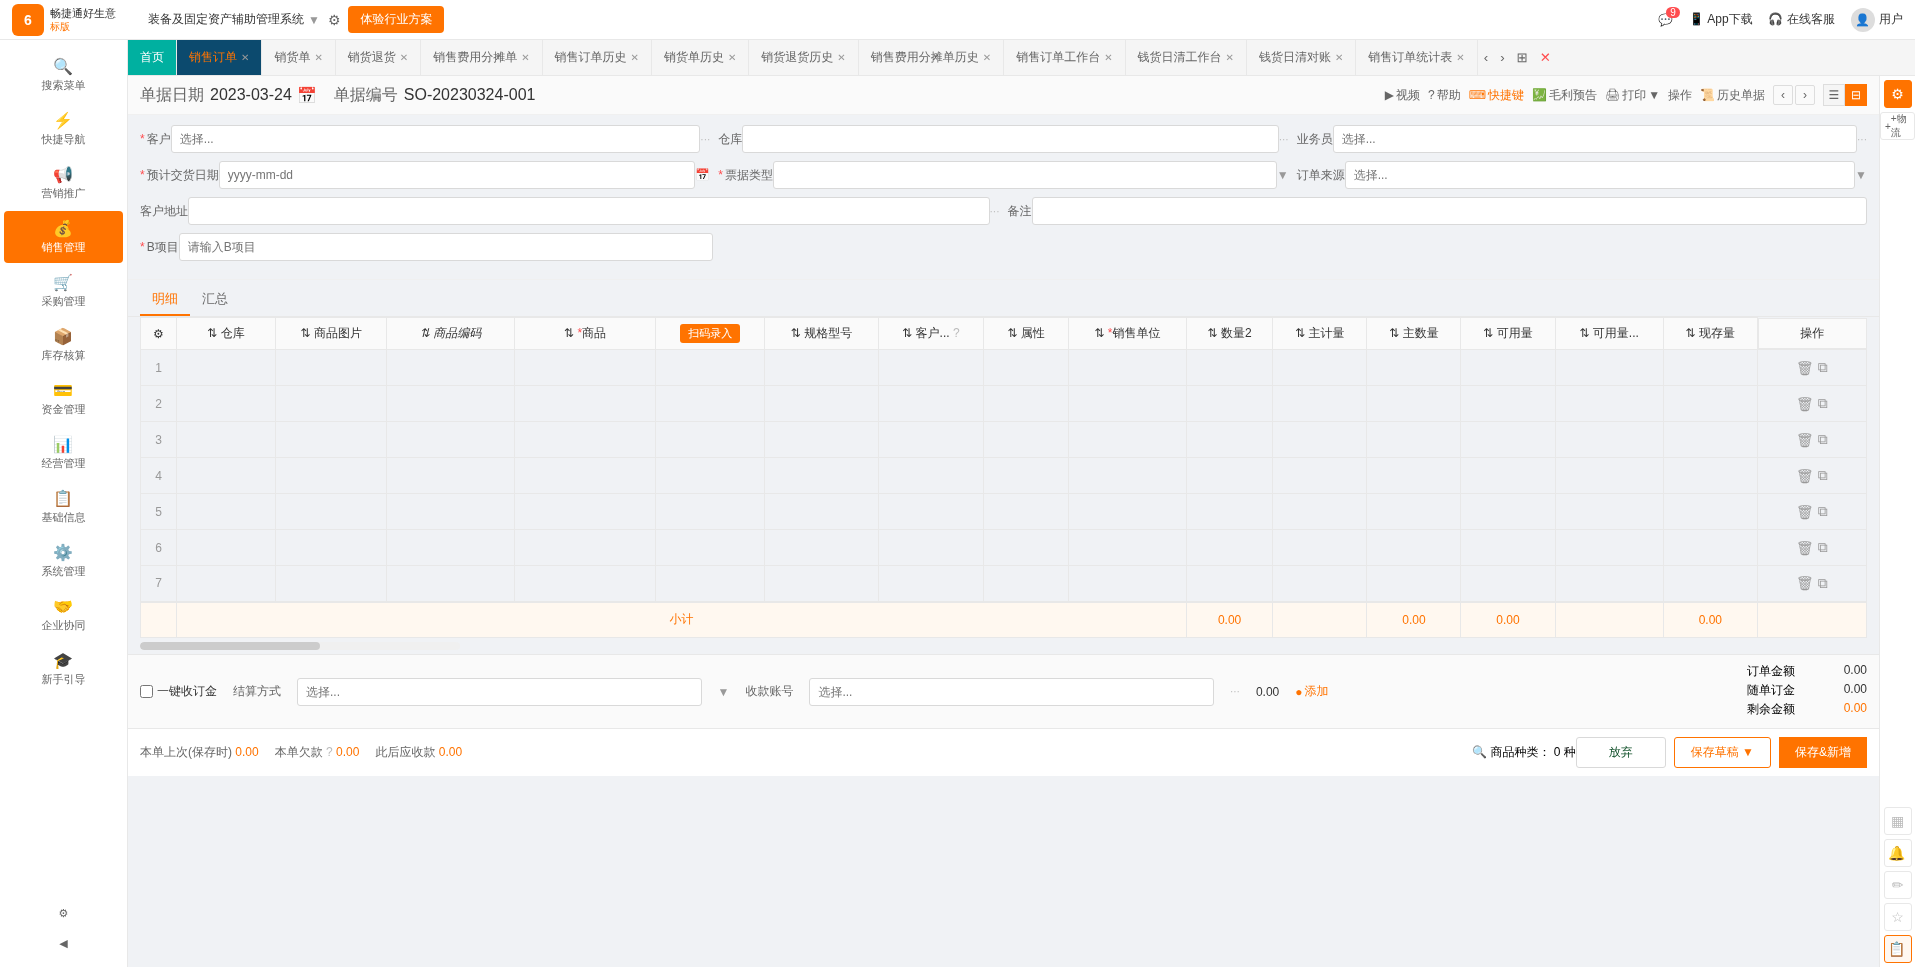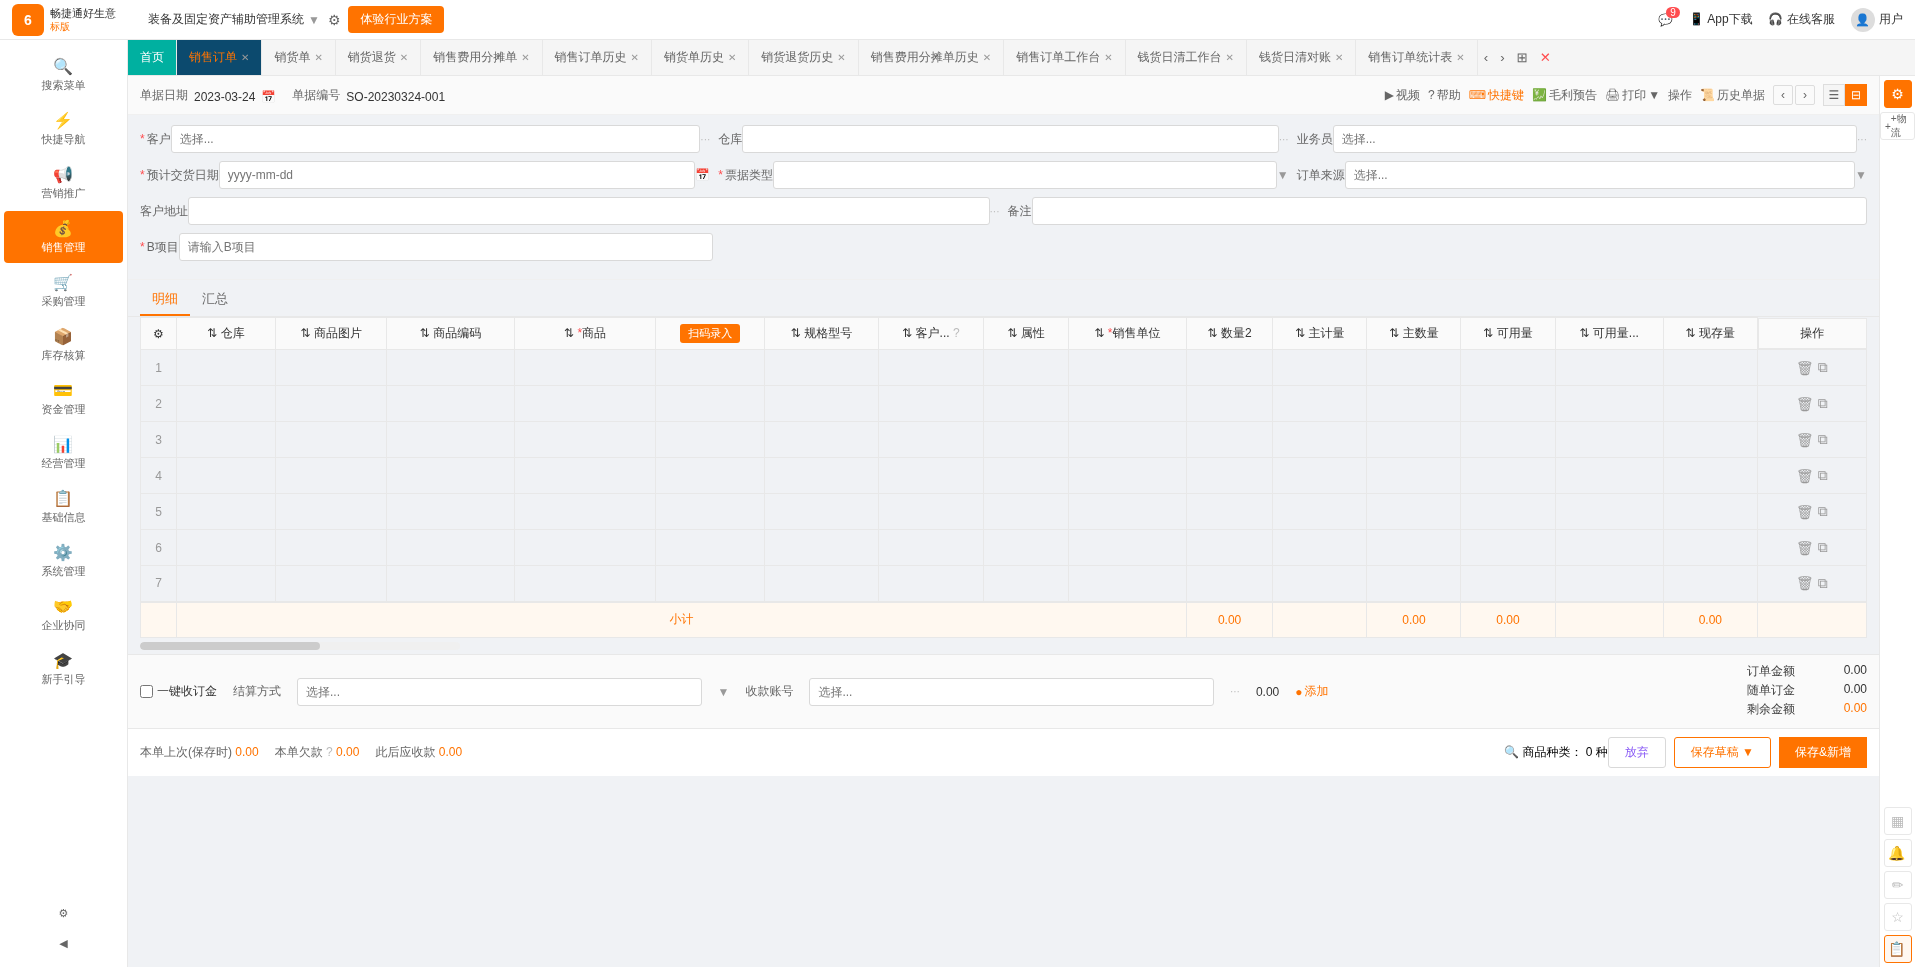--- a/index.html
+++ b/index.html
@@ -35,21 +35,21 @@
     
     .tab-bar { display: flex; align-items: center; background: #f5f5f5; border-bottom: 1px solid #e8e8e8; overflow: hidden; height: 36px; }
     .tab { display: flex; align-items: center; padding: 0 12px; height: 36px; cursor: pointer; white-space: nowrap; font-size: 12px; color: #666; border-right: 1px solid #e8e8e8; gap: 4px; }
     .tab.active { background: #0c4a6e; color: #ff7300; font-weight: 500; }
     .tab.home { background: #00b0a0; color: white; }
     .tab-close { color: #999; font-size: 10px; cursor: pointer; }
     .tab-nav-btn { padding: 0 6px; height: 36px; display: flex; align-items: center; cursor: pointer; color: #666; border: none; background: none; }
     
     
     .form-header { display: flex; align-items: center; padding: 8px 12px; border-bottom: 1px solid #f0f0f0; gap: 16px; background: #fafafa; }
-    .form-header-item { display: flex; align-items: flex-end; gap: 6px; font-size: 12px; }
+    .form-header-item { display: flex; align-items: center; gap: 6px; font-size: 16px; }
     .form-header-label { color: #666; }
     .form-header-value { color: #333; font-weight: 500; }
     .form-header-right { margin-left: auto; display: flex; align-items: center; gap: 8px; }
     .action-btn { display: flex; align-items: center; gap: 2px; cursor: pointer; color: #666; font-size: 12px; }
     .action-btn.orange { color: #ff7300; }
     .pagination-btns { display: flex; gap: 2px; }
     .pg-btn { width: 20px; height: 20px; display: flex; align-items: center; justify-content: center; cursor: pointer; color: #666; border: 1px solid #ddd; border-radius: 2px; }
     .view-btns { display: flex; }
     .view-btn { width: 22px; height: 22px; display: flex; align-items: center; justify-content: center; cursor: pointer; border: 1px solid #ddd; background: #f5f5f5; color: #666; }
     .view-btn.active { background: #ff7300; color: white; border-color: #ff7300; }
@@ -91,37 +91,37 @@
     .summary-label { color: #666; text-align: left; }
     .bottom-stat-val { color: #ff7300; font-weight: 500; }
     .scroll-bar-area { width: 320px; height: 8px; background: #f0f0f0; border-radius: 4px; overflow: hidden; }
     .scroll-bar-thumb { width: 180px; height: 8px; background: #ccc; border-radius: 4px; }
     
     
     .bottom-actions { display: flex; align-items: center; padding: 8px 12px; border-top: 1px solid #e8e8e8; background: #fafafa; gap: 16px; }
     .checkbox-label { display: flex; align-items: center; gap: 4px; cursor: pointer; color: #333; }
     .totals-panel { text-align: right; font-size: 12px; }
     .total-row { display: flex; justify-content: flex-end; gap: 12px; margin-bottom: 2px; }
-    .total-label { color: #404040; }
+    .total-label { color: #000000; }
     .total-value { color: #333; min-width: 60px; text-align: right; }
     .total-value.orange { color: #ff7300; font-weight: 500; }
     
     
     .footer-actions { display: flex; align-items: center; justify-content: space-between; padding: 8px 12px; background: #fff; border-top: 1px solid #e8e8e8; }
     .footer-left { display: flex; gap: 16px; font-size: 12px; color: #666; }
     .footer-right { display: flex; gap: 8px; }
-    .btn-discard { border: 1px solid #d9d9d9; background: #fff; padding: 6px 16px; border-radius: 3px; cursor: pointer; font-size: 12px; color: #8b5cf6; }
+    .btn-discard { border: 1px solid #d9d9d9; background: #fff; padding: 6px 32px; border-radius: 3px; cursor: pointer; font-size: 12px; color: #14532d; }
     .btn-save-draft { border: 1px solid #d9d9d9; background: #fff; padding: 6px 16px; border-radius: 3px; cursor: pointer; font-size: 12px; color: #ff7300; border-color: #ff7300; }
     .btn-save-new { background: #ff7300; color: white; border: none; padding: 6px 16px; border-radius: 0; cursor: pointer; font-size: 12px; }
     .inner-layout { display: flex; flex: 1; overflow: hidden; }
     .main-inner { flex: 1; overflow: auto; }
     
     .col-warehouse { min-width: 70px; }
     .col-img { min-width: 60px; }
-    .col-code { min-width: 90px; }
+    .col-code { min-width: 90px; font-style: italic; }
     .col-product { min-width: 100px; }
     .col-spec { min-width: 80px; }
     .col-customer { min-width: 70px; }
     .col-attr { min-width: 60px; }
     .col-unit { min-width: 80px; }
     .col-qty2 { min-width: 60px; }
     .col-uom { min-width: 60px; }
     .col-mainqty { min-width: 60px; }
     .col-avail { min-width: 60px; }
     .col-avail2 { min-width: 60px; }

